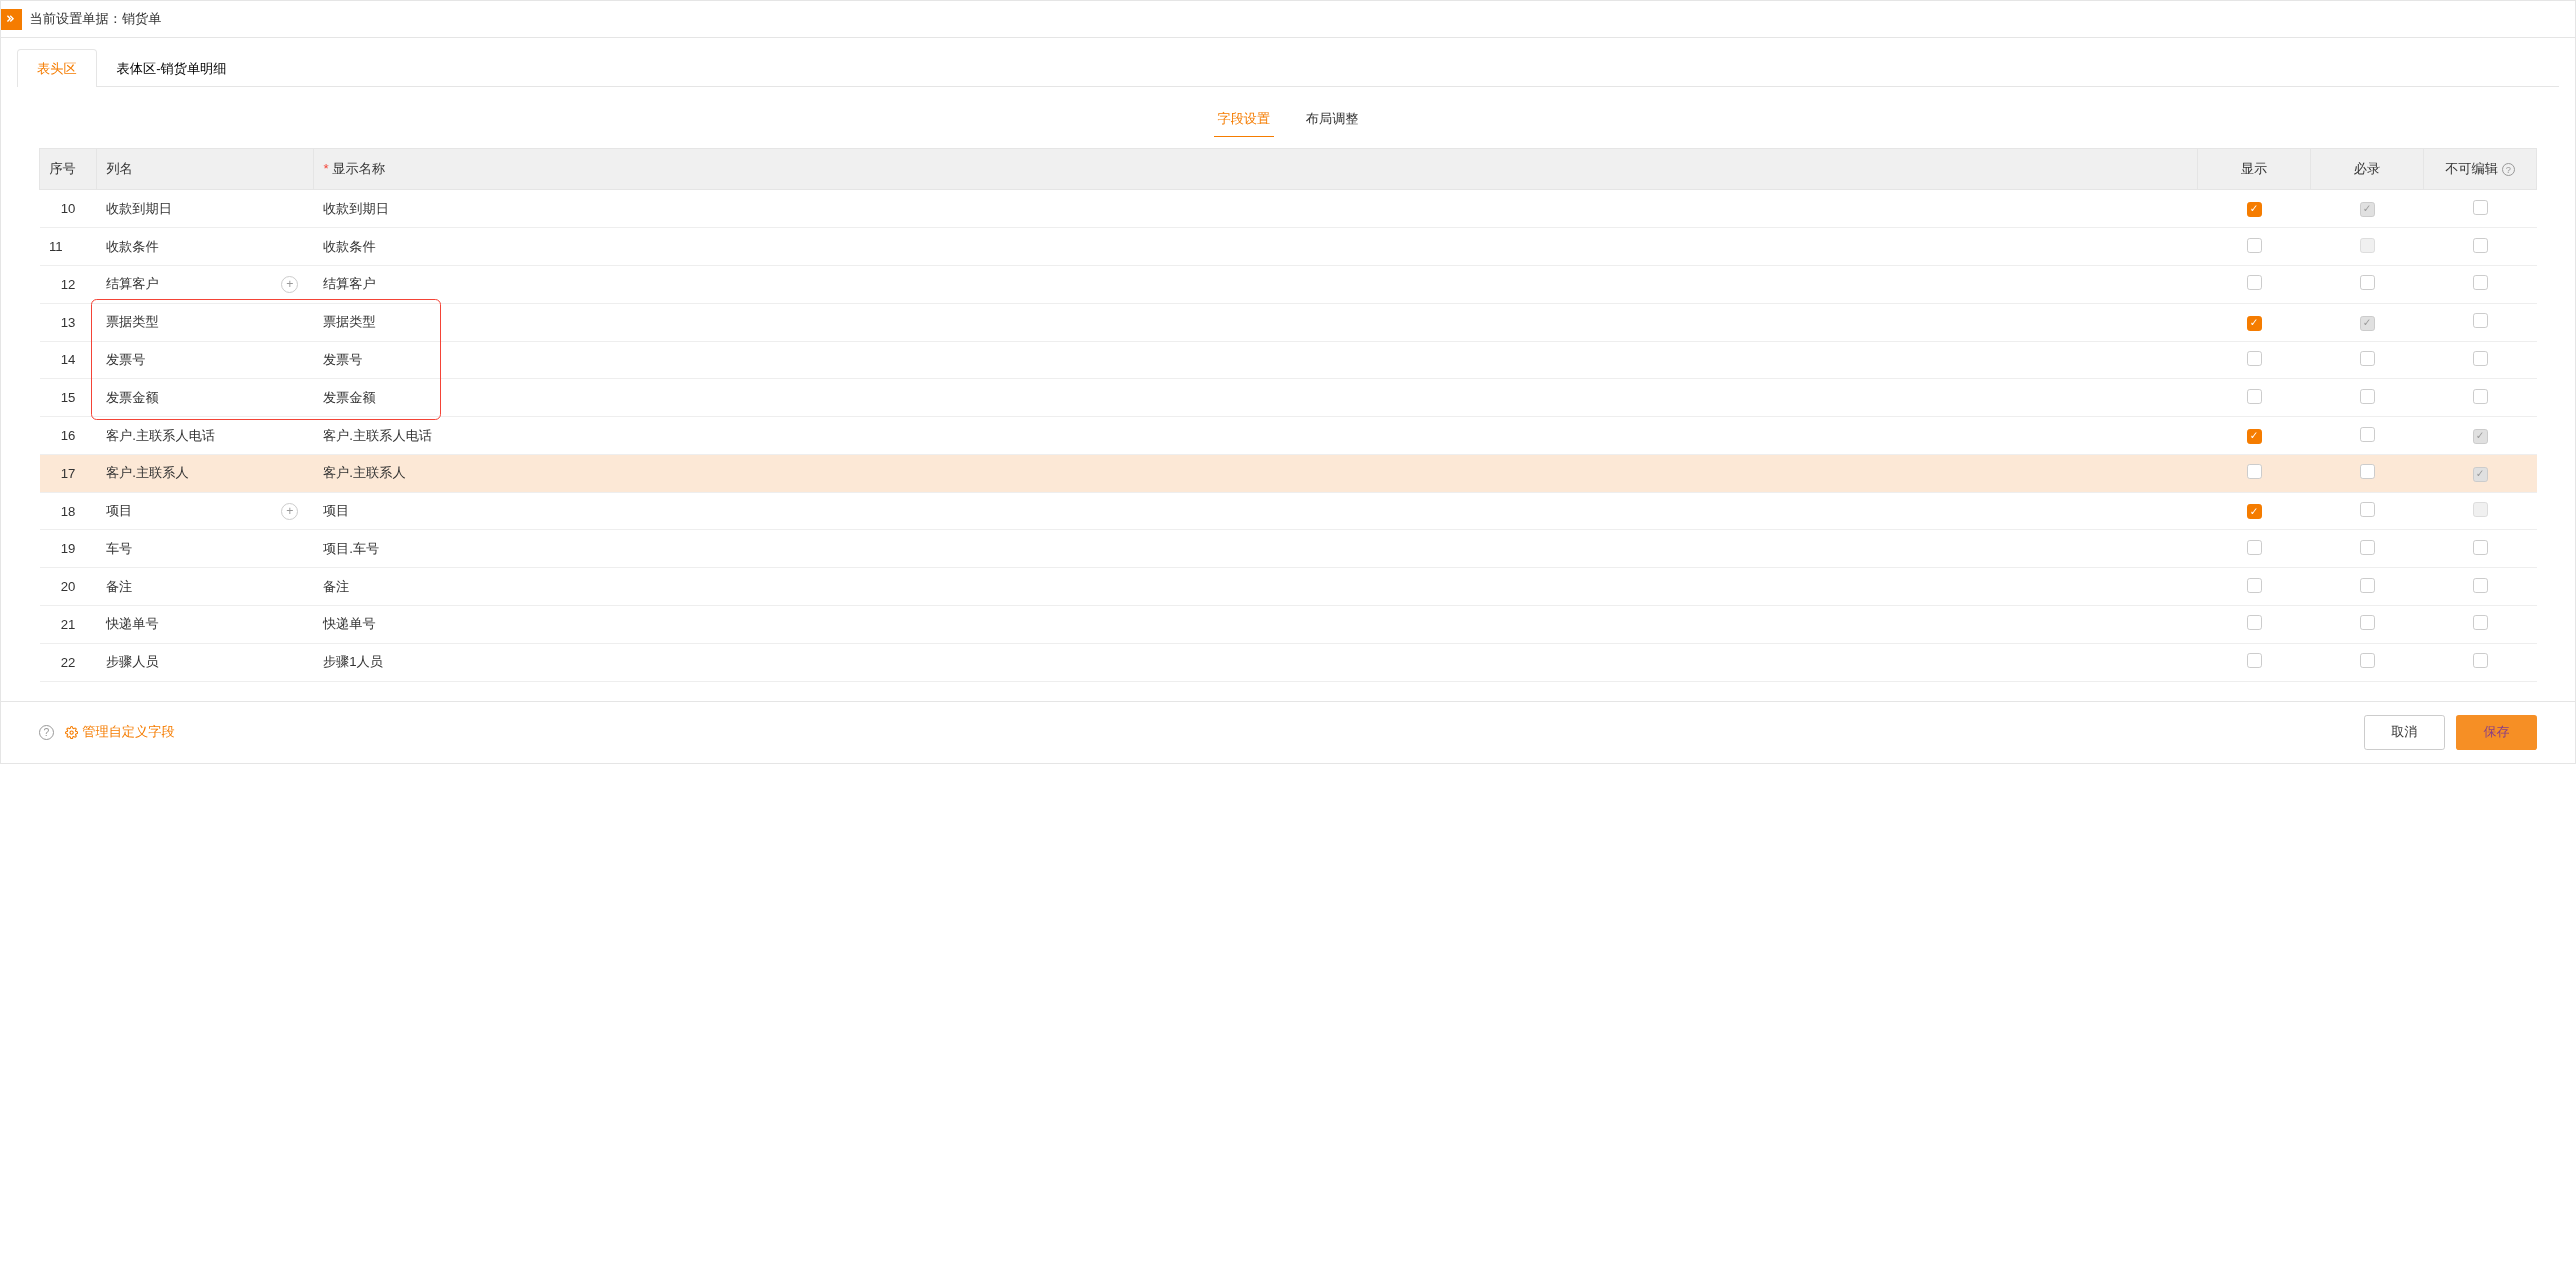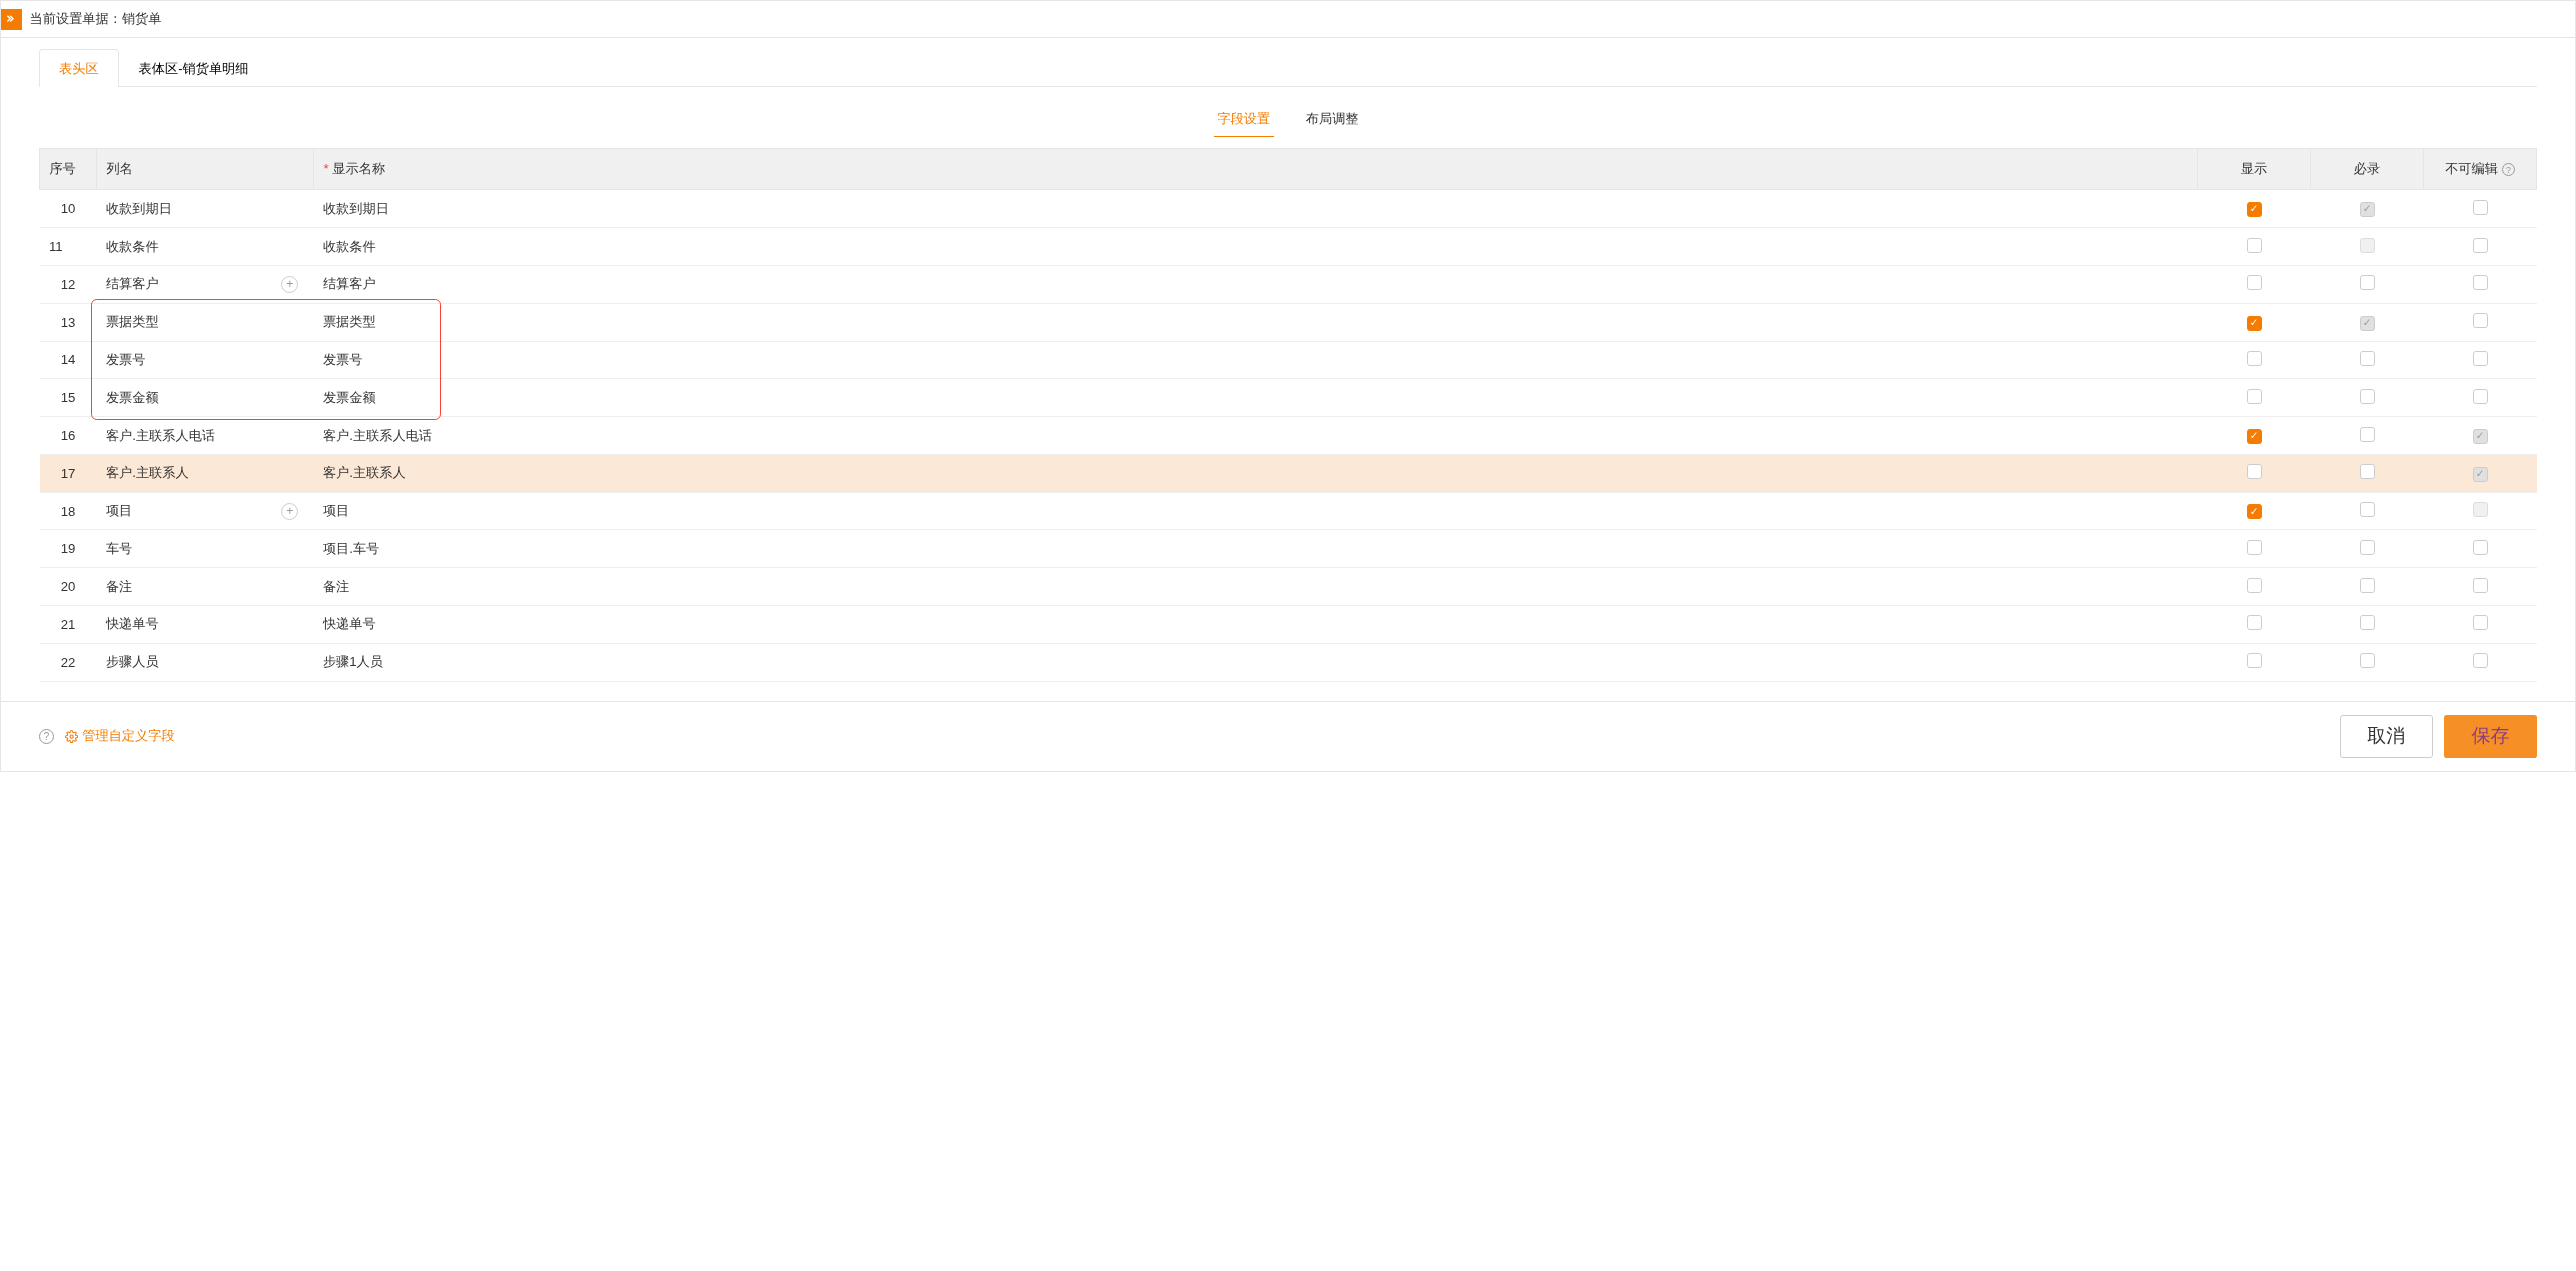--- a/index.html
+++ b/index.html
@@ -32,21 +32,21 @@
   justify-content: center;
   color: #fff;
   cursor: pointer;
   margin-right: 7.6px;
 }
 .header-title {
   font-size: 13.2px;
   color: #333;
 }
 .tabs-container {
-  padding: 0 38px;
+  padding: 0 16px;
   text-align: center;
 }
 .top-tabs {
   display: flex;
   border-bottom: 0.9px solid #e5e5e5;
   margin-top: 11.3px;
 }
 .top-tab {
   padding: 9.4px 19px;
   cursor: pointer;
@@ -224,21 +224,21 @@
   height: 13.2px;
 }
 .footer-right {
   display: flex;
   gap: 11.3px;
 }
 .btn {
   padding: 7.6px 26.5px;
   border-radius: 2.8px;
   cursor: pointer;
-  font-size: 19px;
+  font-size: 13px;
   border: 0.9px solid transparent;
 }
 .btn-cancel {
   background: #fff;
   border-color: #ccc;
   color: #333;
 }
 .btn-save {
   background: #f57c00;
   color: #701a75;

